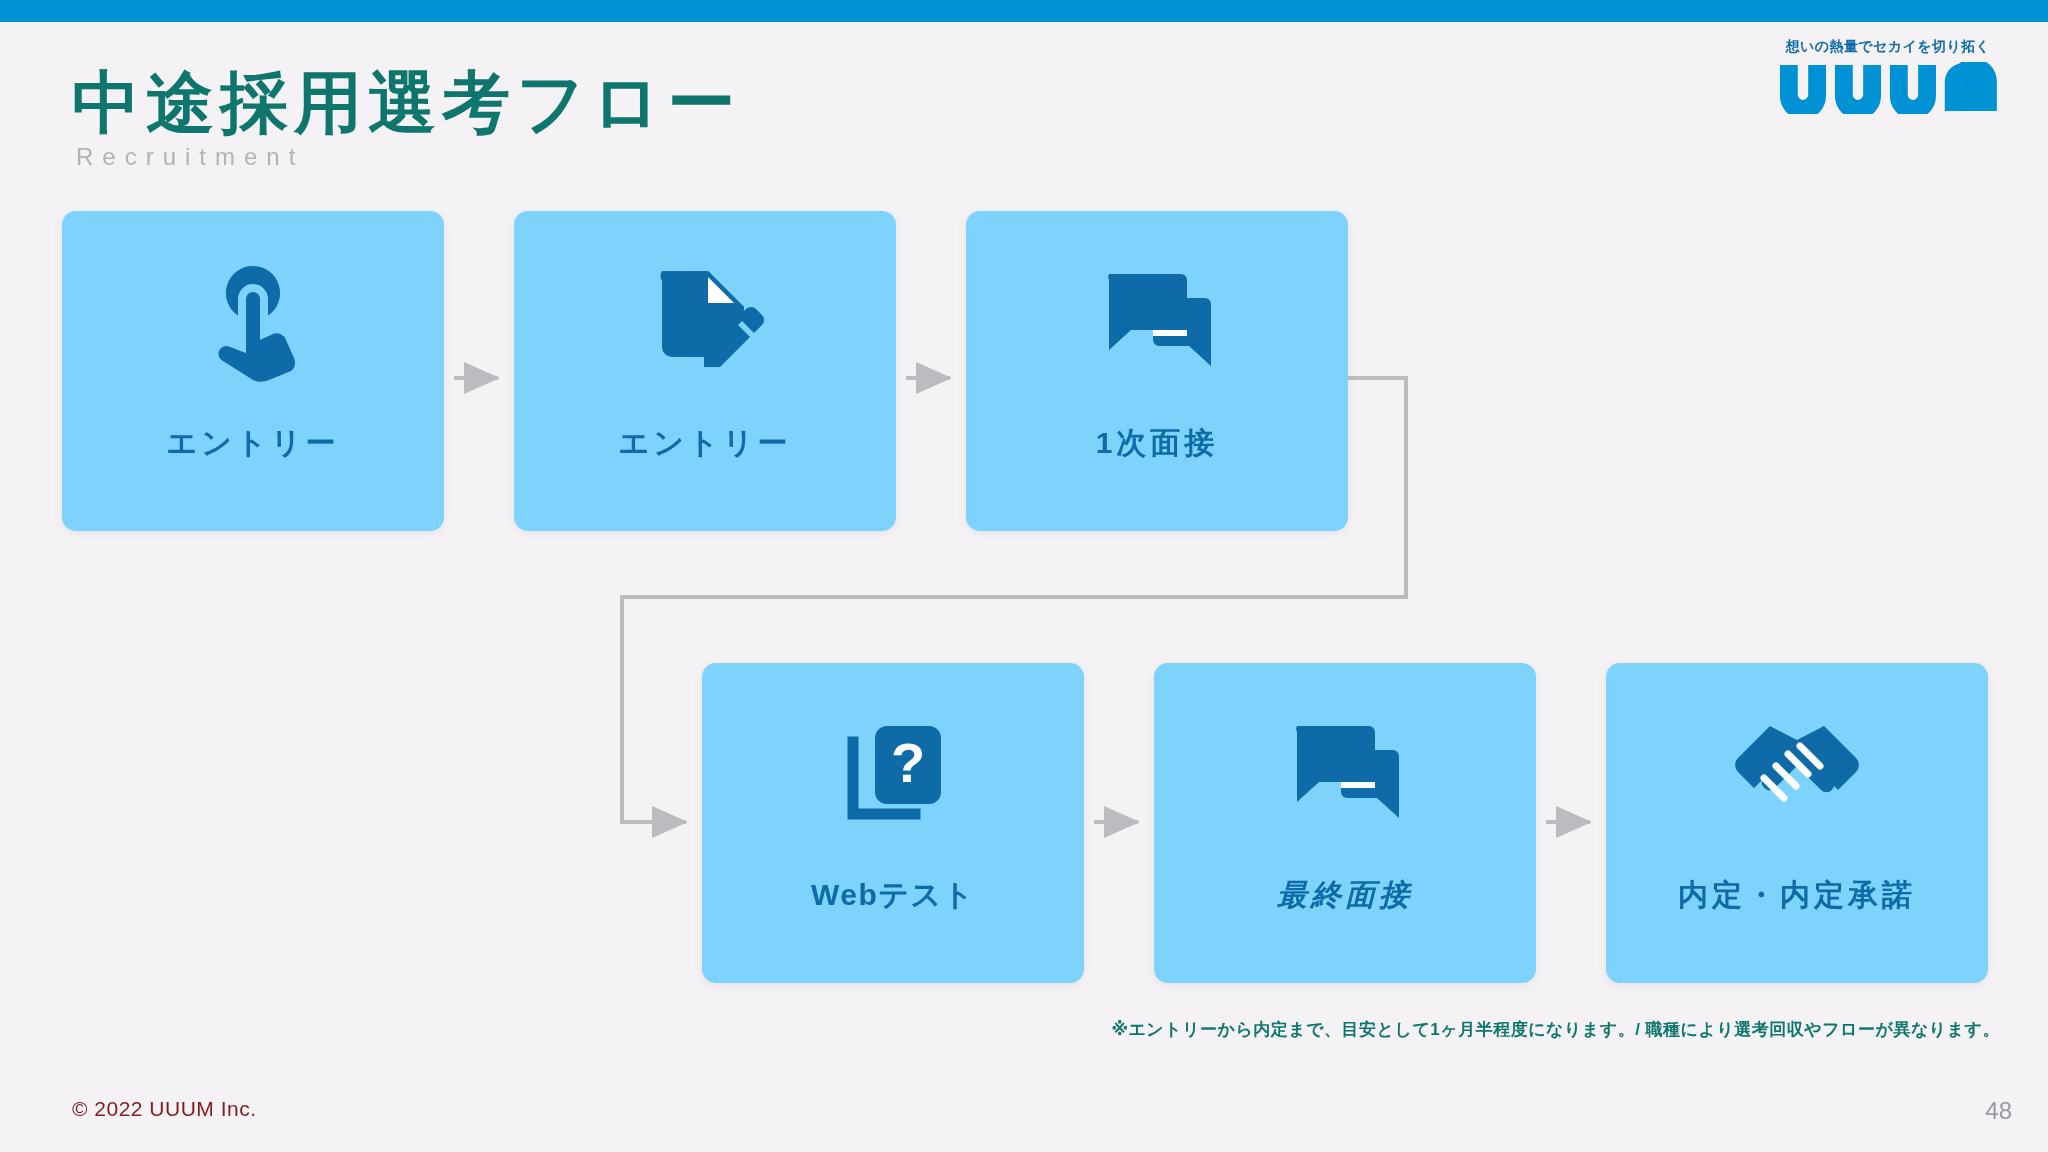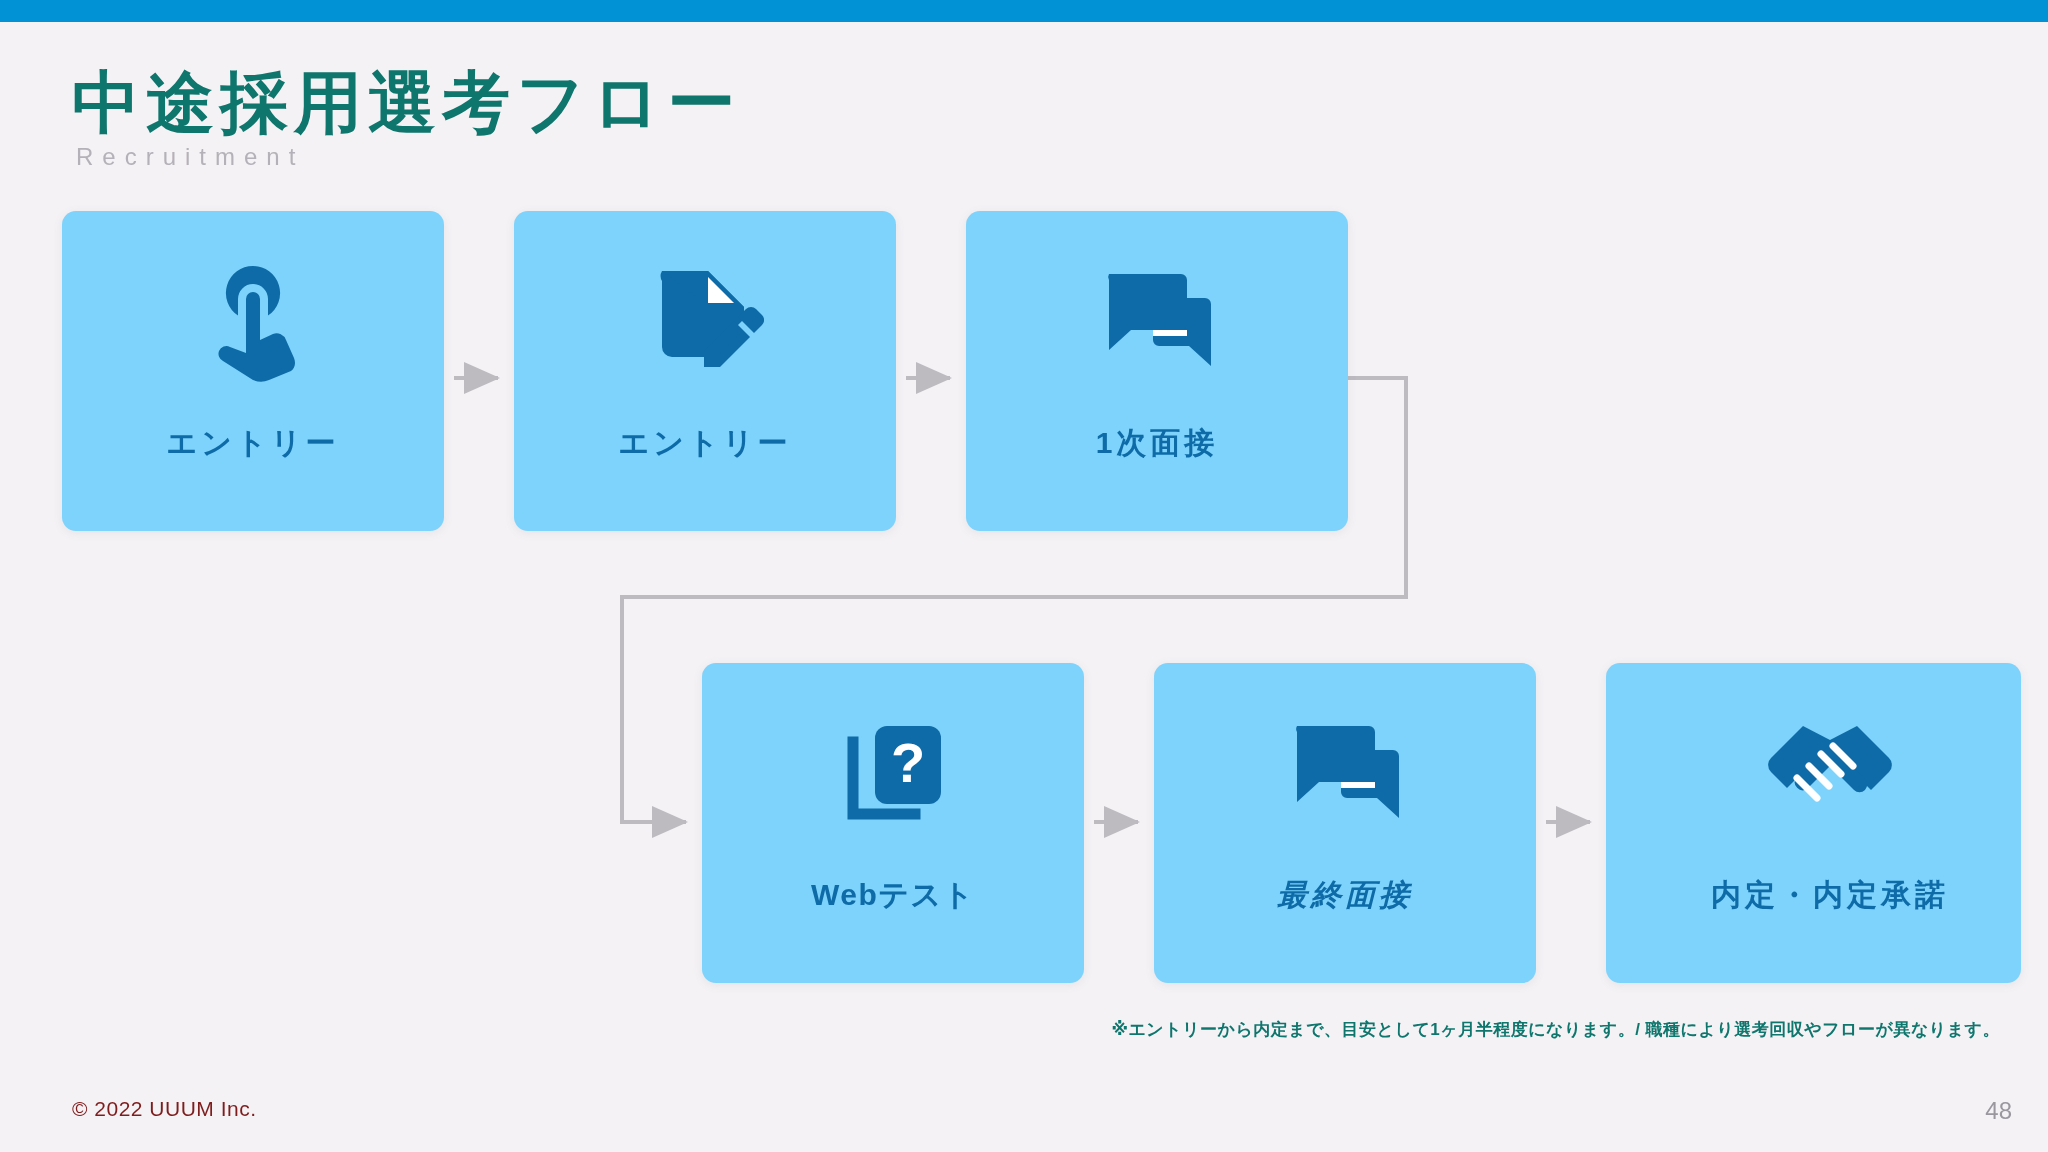--- a/index.html
+++ b/index.html
@@ -98,21 +98,21 @@
     letter-spacing: 1.5px;
   }
 
   
   #card-entry       { left: 62px;   top: 211px;  width: 382px; height: 320px; }
   #card-document    { left: 514px;  top: 211px;  width: 382px; height: 320px; }
   #card-interview1  { left: 966px;  top: 211px;  width: 382px; height: 320px; }
   
   #card-webtest     { left: 702px;  top: 663px;  width: 382px; height: 320px; }
   #card-interview2  { left: 1154px; top: 663px;  width: 382px; height: 320px; font-style: italic; }
-  #card-offer       { left: 1606px; top: 663px;  width: 382px; height: 320px; padding-left: 33px; }
+  #card-offer       { left: 1606px; top: 663px;  width: 382px; height: 320px; }
 
   
   #connectors {
     position: absolute;
     left: 0; top: 0;
     width: 2048px;
     height: 1152px;
     pointer-events: none;
   }
 
@@ -149,20 +149,33 @@
 </head>
 <body>
 
 <div id="slide">
 
   <div class="top-bar"></div>
 
   <div class="page-title">中途採用選考フロー</div>
   <div class="page-subtitle">Recruitment</div>
 
+  <div class="logo-block">
+    <div class="logo-tagline">想いの熱量でセカイを切り拓く</div>
+    <svg class="logo-mark" viewBox="0 0 300 70" aria-hidden="true">
+      <g fill="#0092d4">
+        <path d="M4 4 h24 v40 a7 7 0 0 0 14 0 V4 h24 v42 a31 31 0 0 1 -62 0 Z"></path>
+        <path d="M78 4 h24 v40 a7 7 0 0 0 14 0 V4 h24 v42 a31 31 0 0 1 -62 0 Z"></path>
+        <path d="M152 4 h24 v40 a7 7 0 0 0 14 0 V4 h24 v42 a31 31 0 0 1 -62 0 Z"></path>
+        <path d="M226 66 V26 a24 24 0 0 1 48 0 V66 h-24 V26 a4 4 0 0 0 -8 0 V66 Z"></path>
+        <rect x="226" y="26" width="24" height="40"></rect>
+        <path d="M226 66 h24 V28 a10 10 0 0 1 20 0 V66 h26 V26 a31 31 0 0 0 -62 0 Z"></path>
+      </g>
+    </svg>
+  </div>
 
   <svg id="connectors" aria-hidden="true">
     <defs>
       <marker id="arrowhead" markerWidth="9" markerHeight="8" refX="8.5" refY="4" orient="auto" markerUnits="strokeWidth">
         <path d="M0,0 L9,4 L0,8 Z" fill="#bdbac0"></path>
       </marker>
     </defs>
 
     <line x1="454" y1="378" x2="498" y2="378" stroke="#bdbac0" stroke-width="4" marker-end="url(#arrowhead)"></line>
 

